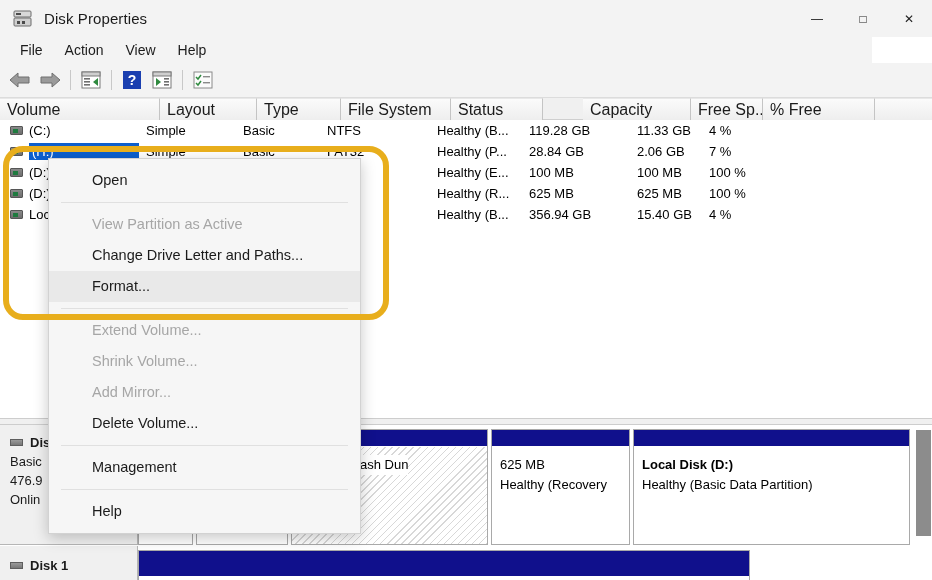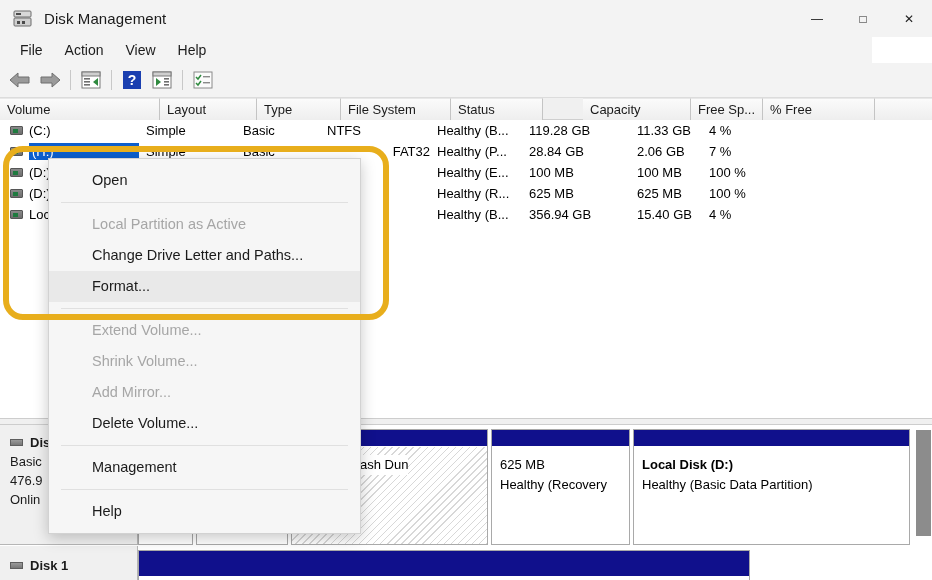--- a/index.html
+++ b/index.html
@@ -53,21 +53,21 @@
   #listpane{
     position:absolute; left:0; top:98px; width:932px; height:320px;
     background:#ffffff; overflow:hidden;
   }
   #colhead{
     position:absolute; left:0; top:0; width:932px; height:22px;
     background:#f0f0f0; border-bottom:1px solid #cfcfcf;
     display:flex;
   }
   .ch{
-    height:22px; line-height:21px; font-size:13px; color:#1b1b1b;
+    height:22px; line-height:21px; font-size:16px; color:#1b1b1b;
     padding-left:7px; border-right:1px solid #c4c4c4;
     border-top:1px solid #e8e8e8;
     overflow:hidden; white-space:nowrap; flex:none;
     background:linear-gradient(#fbfbfb,#eeeeee);
   }
   #rows{ position:absolute; left:0; top:22px; width:932px; }
   .row{ height:21px; display:flex; align-items:center; font-size:13px; color:#000; }
   .vcell{ flex:none; white-space:nowrap; overflow:hidden; padding-left:7px; }
   .drvicon{
     width:13px; height:9px; margin-left:10px; margin-right:6px; flex:none;
@@ -148,21 +148,21 @@
 <div id="titlebar">
   <div id="title-icon">
     <svg width="22" height="18" viewBox="0 0 22 18">
       <rect x="2" y="1" width="17" height="6" rx="1" fill="#d8d8d8" stroke="#6d6d6d"></rect>
       <rect x="4" y="3" width="5" height="2" fill="#4a4a4a"></rect>
       <rect x="2" y="8" width="17" height="8" rx="1" fill="#cfcfcf" stroke="#6d6d6d"></rect>
       <rect x="5" y="11" width="3" height="3" fill="#4a4a4a"></rect>
       <rect x="10" y="11" width="3" height="3" fill="#4a4a4a"></rect>
     </svg>
   </div>
-  <div id="title-text">Disk Management</div>
+  <div id="title-text">Disk Properties</div>
   <div class="wincontrols">
     <div class="wcbtn">—</div>
     <div class="wcbtn">□</div>
     <div class="wcbtn close">✕</div>
   </div>
 </div>
 
 <div id="menubar">
   <div class="menuitem">File</div>
   <div class="menuitem">Action</div>
@@ -243,21 +243,21 @@
         <span class="vcell" style="width: 92px;">Healthy (B...</span>
         <span class="vcell" style="width: 108px;">119.28 GB</span>
         <span class="vcell" style="width: 72px;">11.33 GB</span>
         <span class="vcell" style="width: 112px;">4 %</span>
       </div>
       <div class="row">
         <span class="drvicon"></span>
         <span class="volname sel">(H:)</span>
         <span class="vcell" style="width: 97px;">Simple</span>
         <span class="vcell" style="width: 84px;">Basic</span>
-        <span class="vcell" style="width: 110px; text-align: right;">FAT32</span>
+        <span class="vcell" style="width: 110px;">FAT32</span>
         <span class="vcell" style="width: 92px;">Healthy (P...</span>
         <span class="vcell" style="width: 108px;">28.84 GB</span>
         <span class="vcell" style="width: 72px;">2.06 GB</span>
         <span class="vcell" style="width: 112px;">7 %</span>
       </div>
       <div class="row">
         <span class="drvicon"></span>
         <span class="volname">(D:)</span>
         <span class="vcell" style="width: 97px;">Simple</span>
         <span class="vcell" style="width: 84px;">Basic</span>
@@ -357,21 +357,21 @@
       <div class="part" style="width:612px;">
         <div class="pbar" style="height:26px;"></div>
       </div>
     </div>
   </div>
 </div>
 
 <div id="ctxmenu">
     <div class="mi">Open</div>
     <div class="msep"></div>
-    <div class="mi disabled">Local Partition as Active</div>
+    <div class="mi disabled">View Partition as Active</div>
     <div class="mi">Change Drive Letter and Paths...</div>
     <div class="mi hl">Format...</div>
     <div class="msep"></div>
     <div class="mi disabled">Extend Volume...</div>
     <div class="mi disabled">Shrink Volume...</div>
     <div class="mi disabled">Add Mirror...</div>
     <div class="mi">Delete Volume...</div>
     <div class="msep"></div>
     <div class="mi">Management</div>
     <div class="msep"></div>

